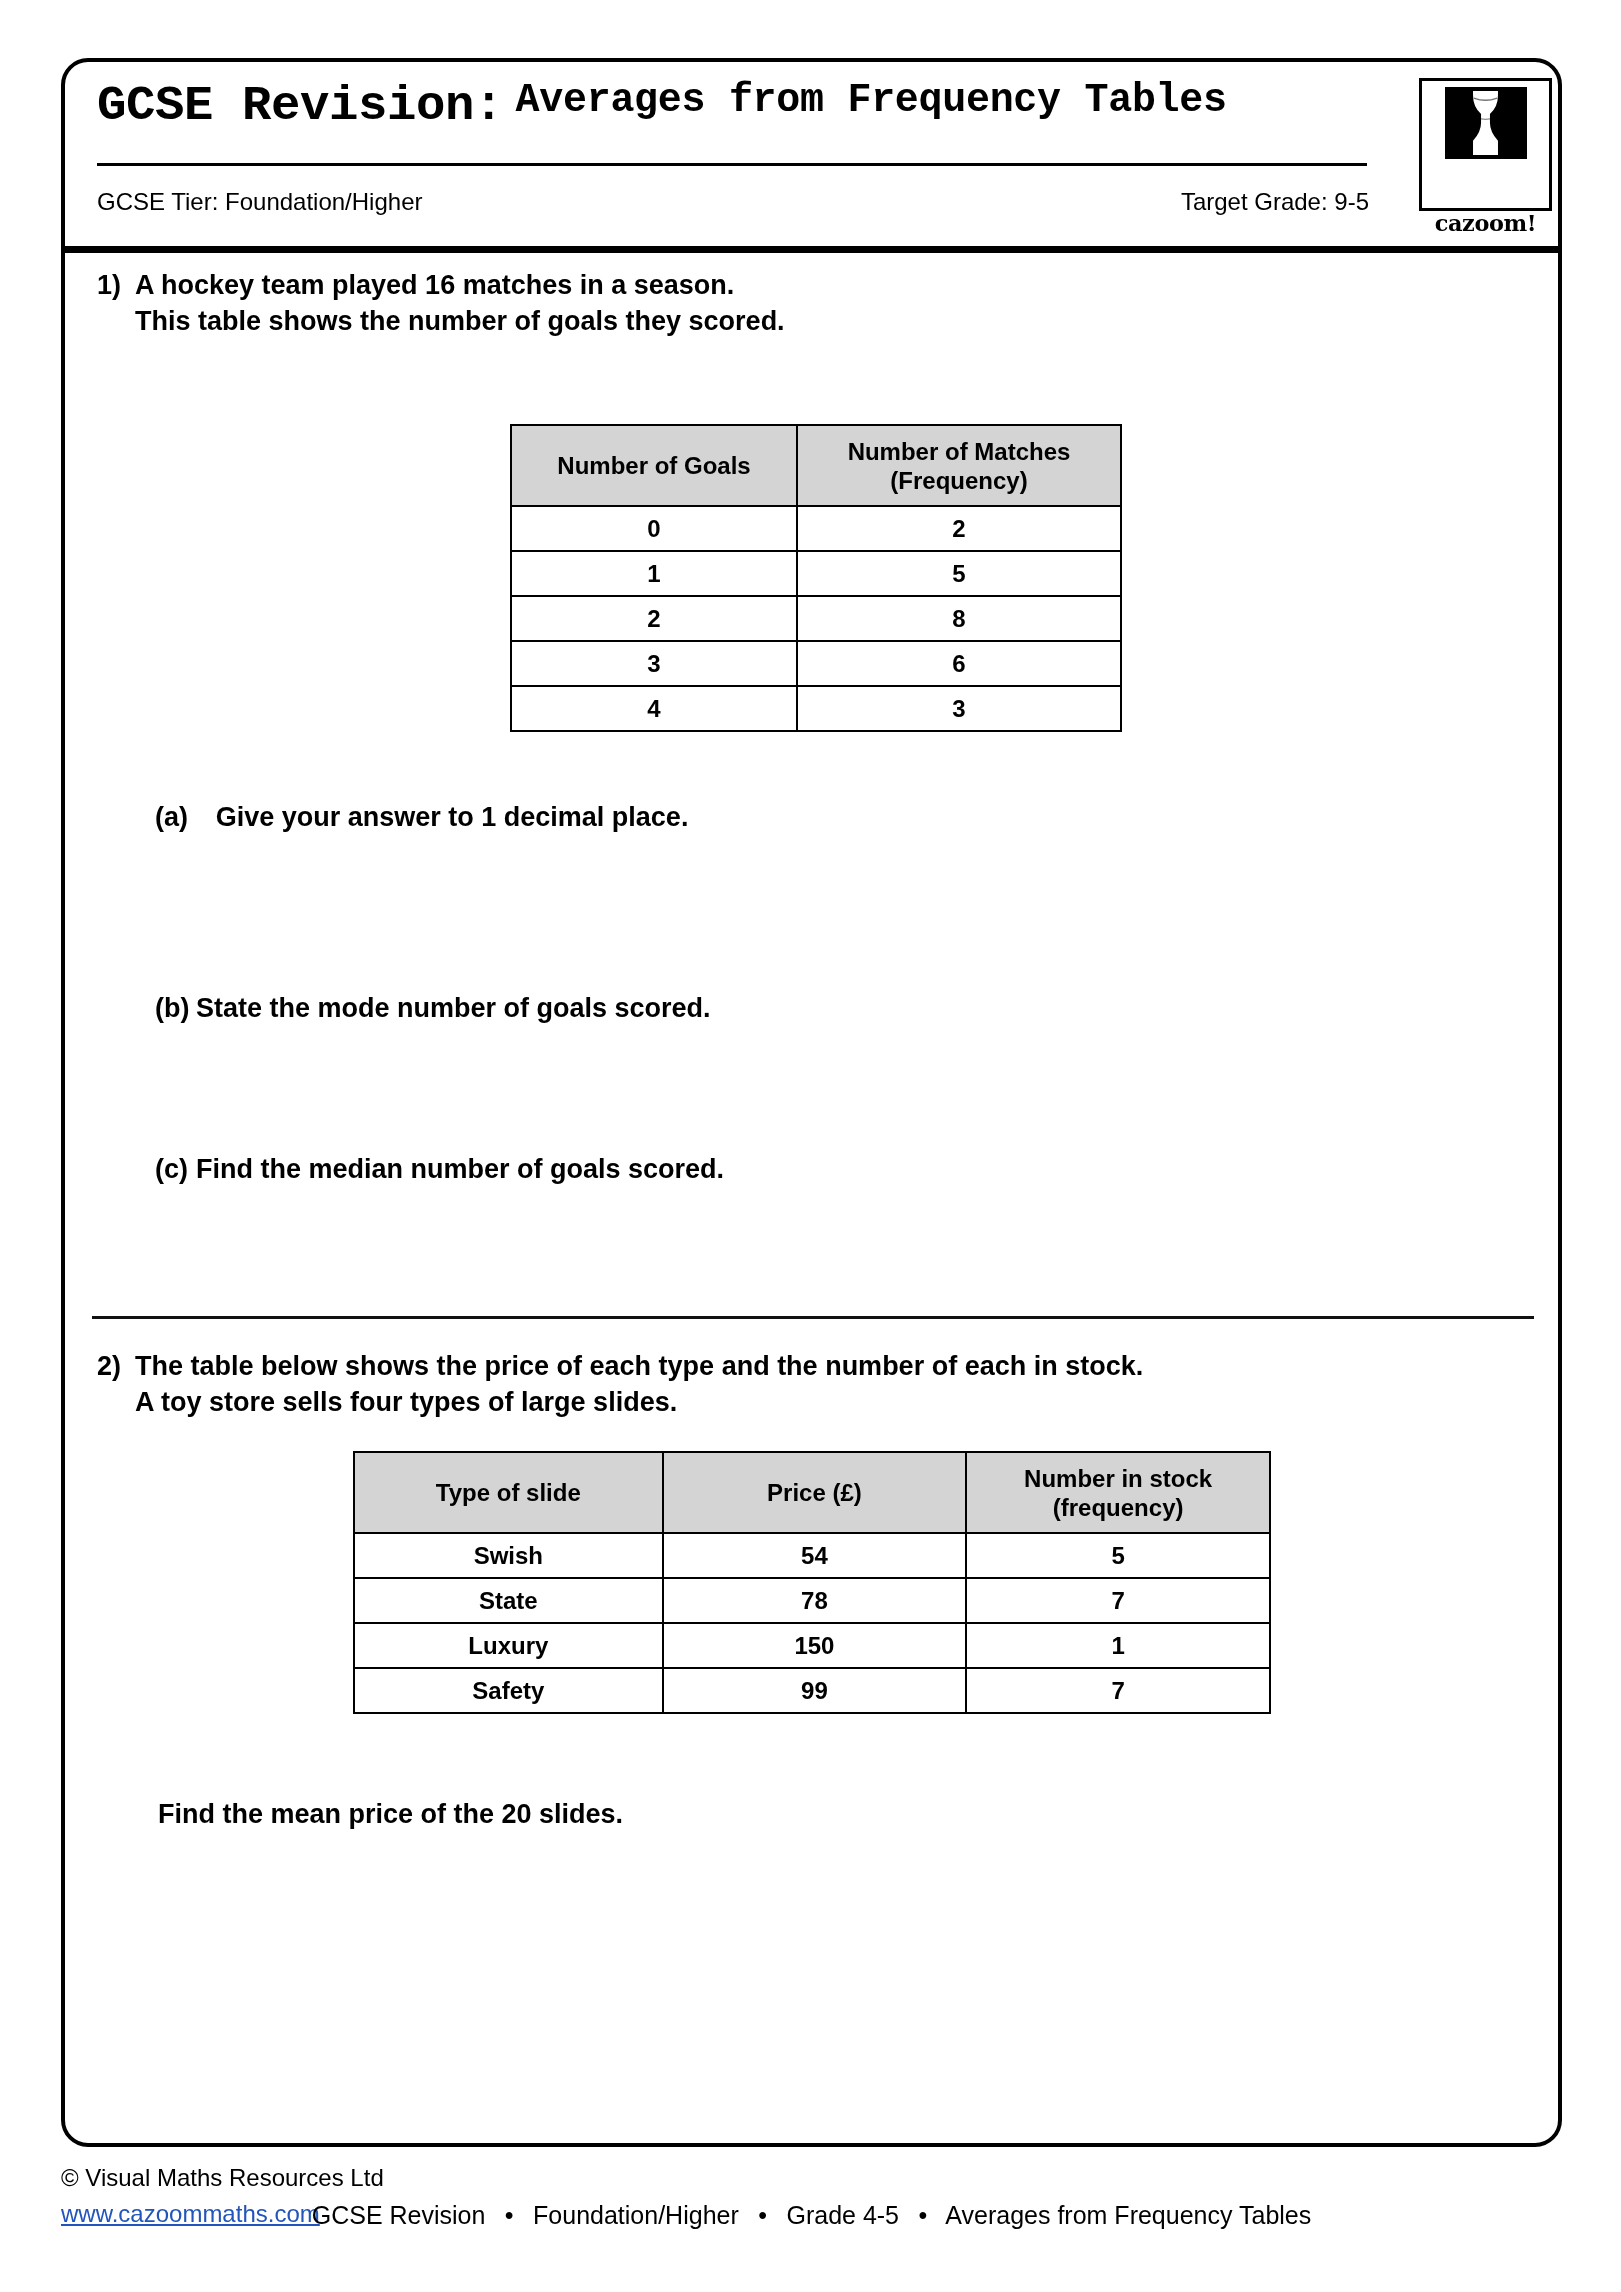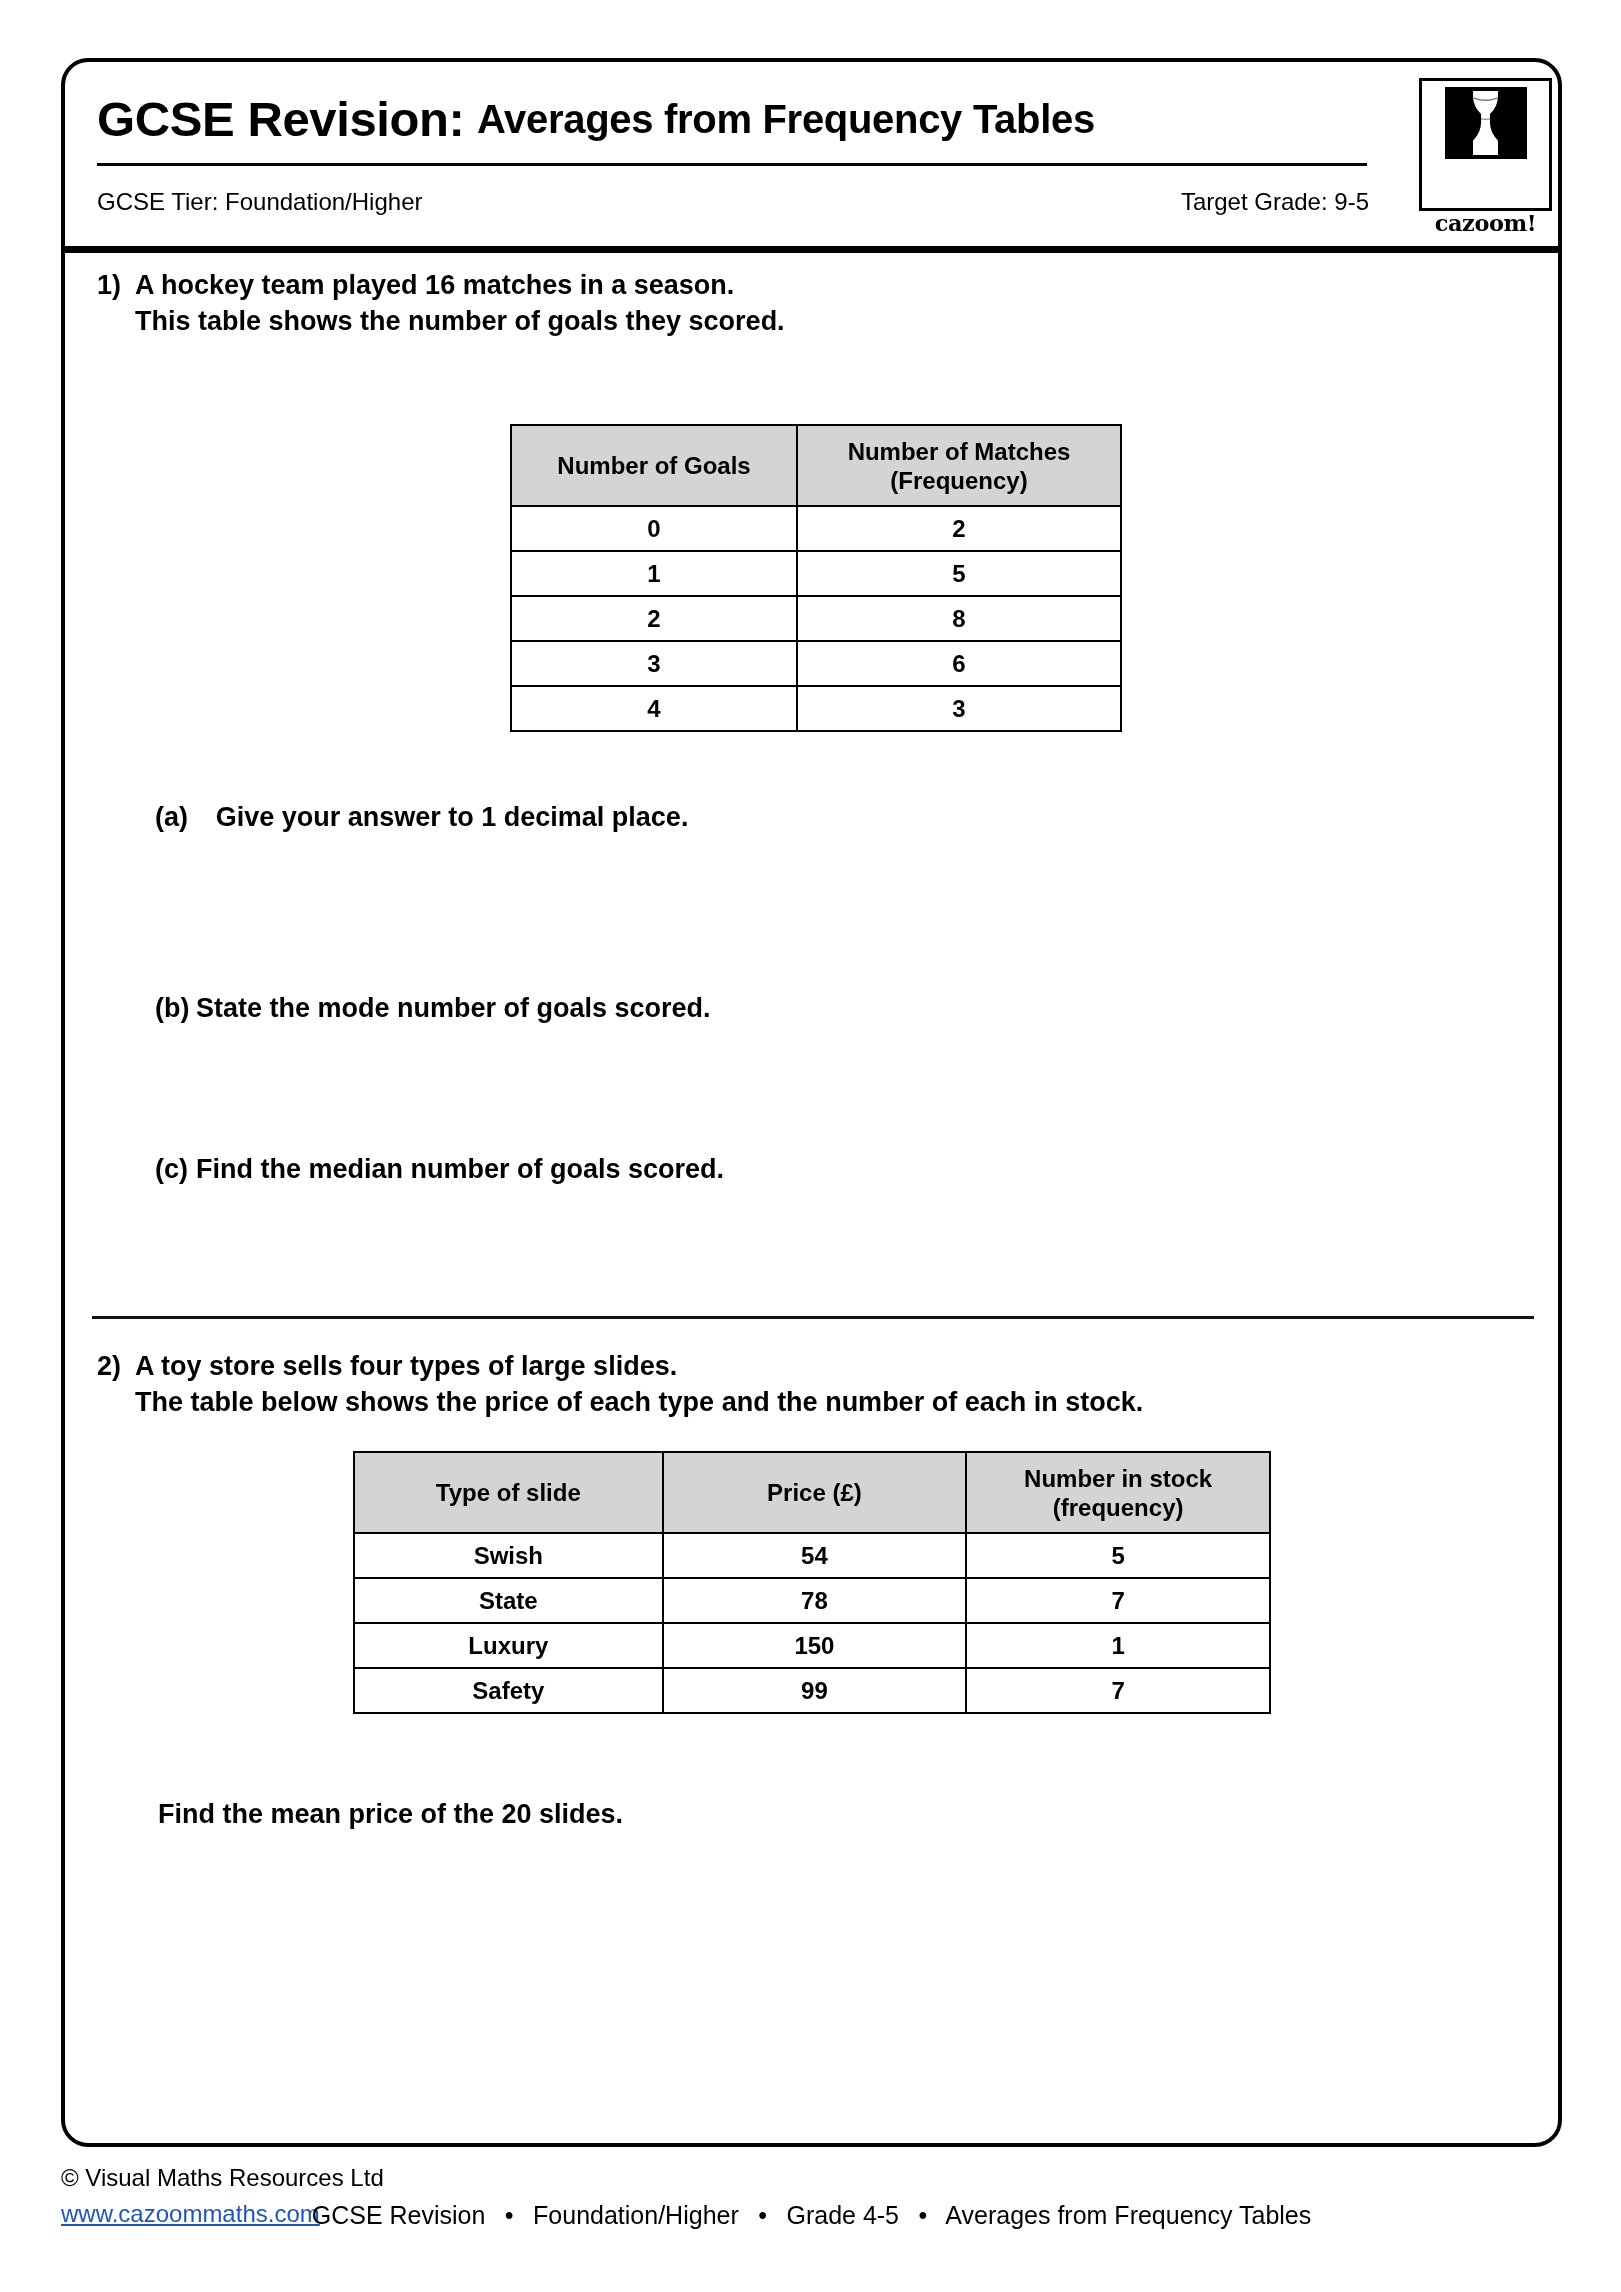--- a/index.html
+++ b/index.html
@@ -33,21 +33,22 @@
     width: 100%;
     height: 184px;
   }
   #title-row {
     position: absolute;
     left: 32px;
     top: 16px;
     width: 1272px;
     height: 82px;
     display: flex;
-    align-items: center;
+    align-items: flex-start;
+    font-family: Liberation Mono, monospace;
   }
   #title-main {
     font-size: 49px;
     font-weight: bold;
     letter-spacing: -0.4px;
     white-space: nowrap;
   }
   #title-sub {
     font-size: 40px;
     font-weight: bold;
@@ -315,22 +316,22 @@
       </div>
     </div>
 
     <div id="q-divider" style="top:1062px;"></div>
 
     <div class="q-block" style="top:0;">
 
       <div class="q-stem" style="position:absolute; left:32px; top:1094px;">
         <span class="q-num">2)</span>
         <span class="q-lines">
+          <div>The table below shows the price of each type and the number of each in stock.</div>
           <div>A toy store sells four types of large slides.</div>
-          <div>The table below shows the price of each type and the number of each in stock.</div>
         </span>
       </div>
 
       <table class="ws" style="left:288px; top:1197px; width:918px;">
         <thead>
           <tr>
             <th style="width:309px;">
               <div>Type of slide</div>
             </th>
             <th style="width:304px;">

